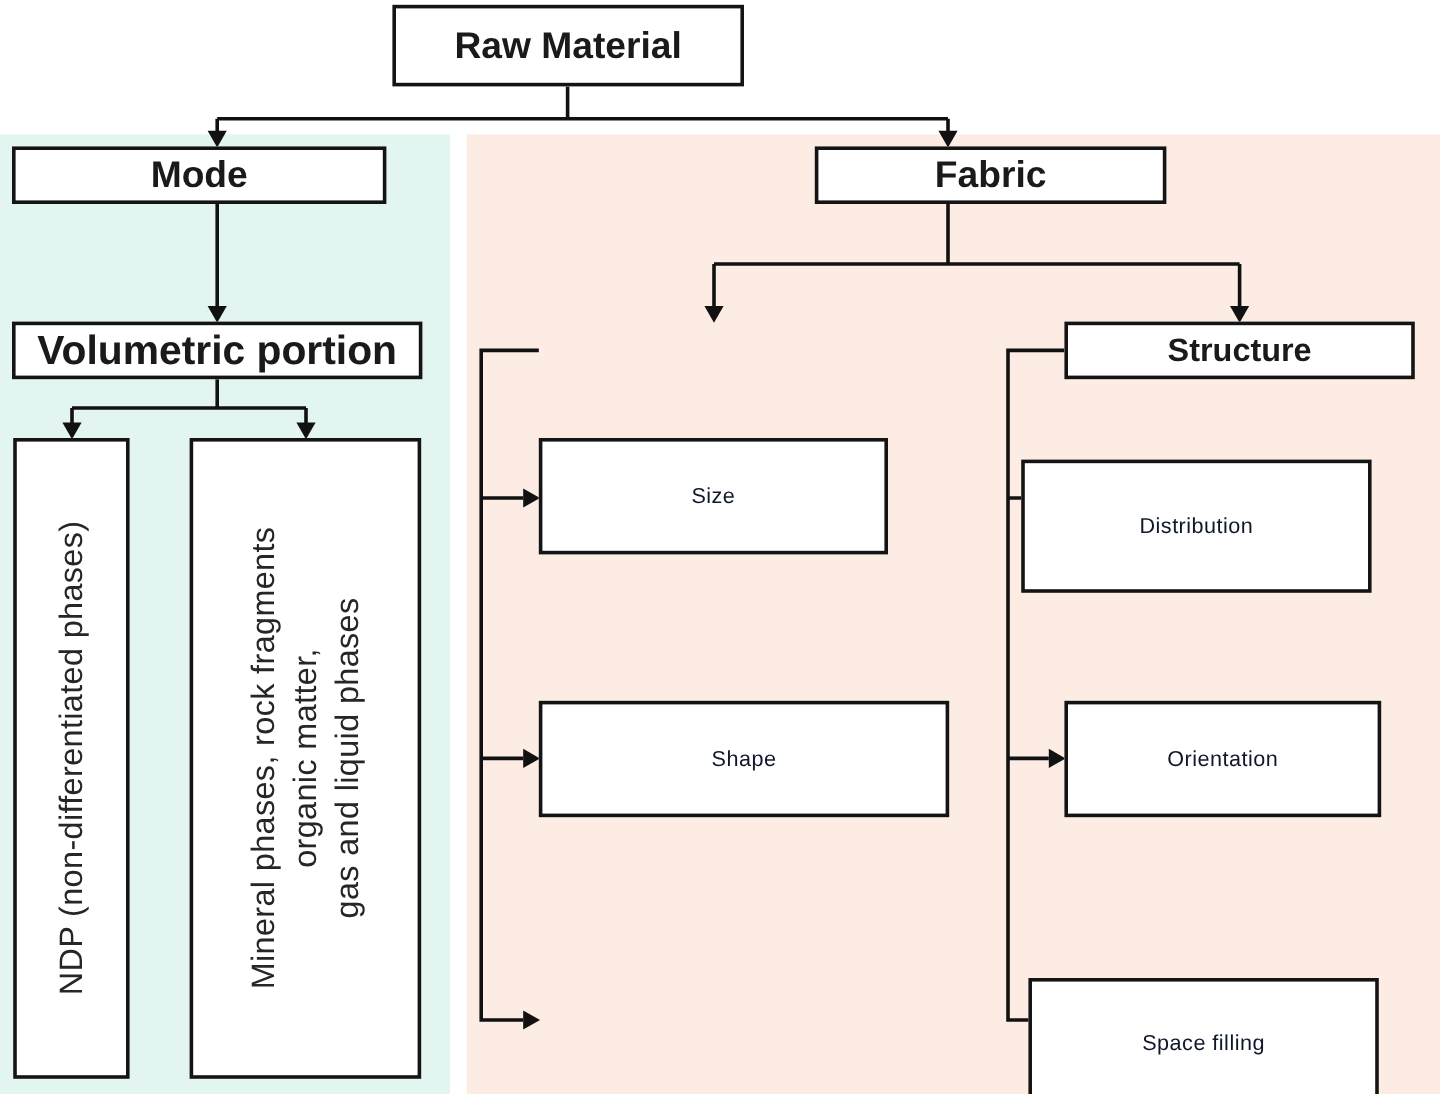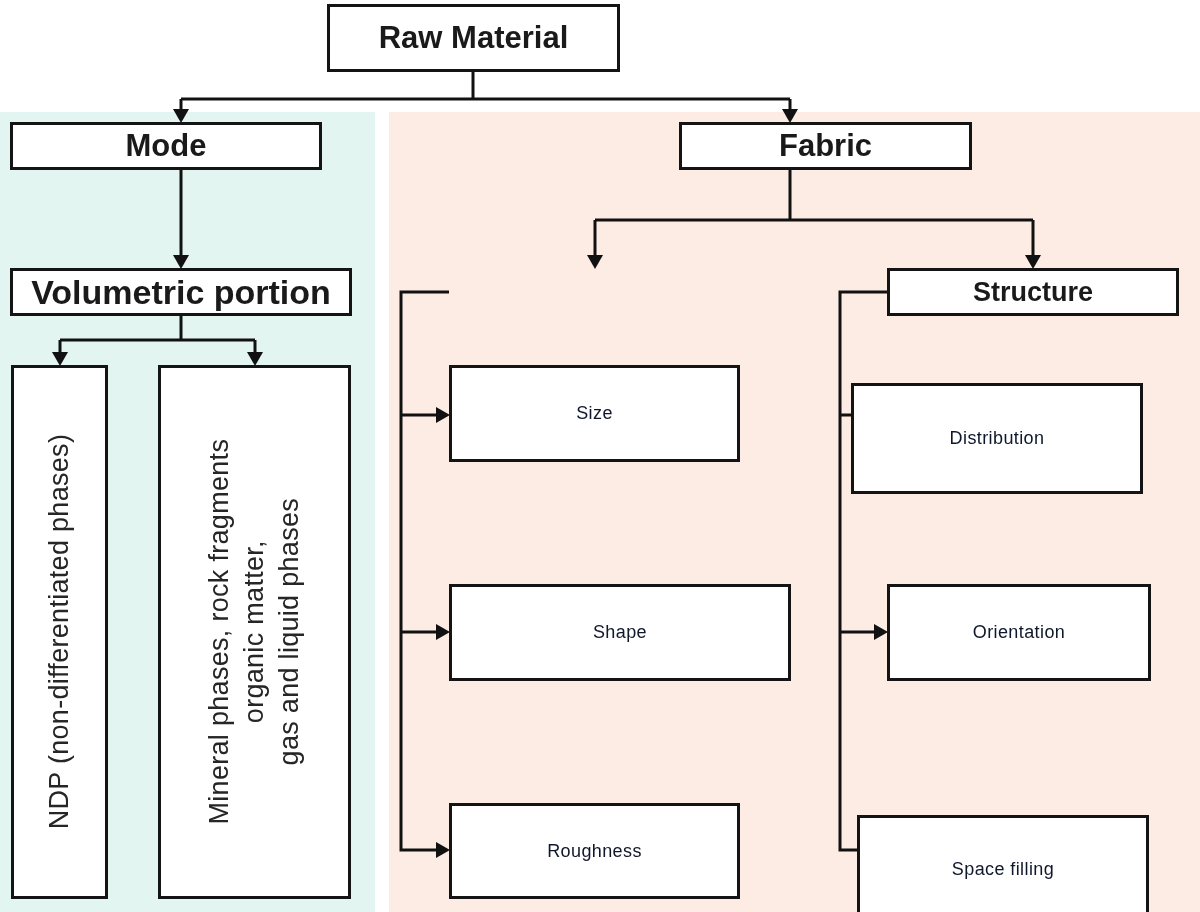--- a/index.html
+++ b/index.html
@@ -157,23 +157,20 @@
   </div>
 
   <div class="node n-size leaf">
     <span>Size</span>
   </div>
 
   <div class="node n-shape leaf">
     <span>Shape</span>
   </div>
 
-  <div class="node n-roughness leaf">
-    <span>Roughness</span>
-  </div>
 
   <div class="node n-distribution leaf">
     <span>Distribution</span>
   </div>
 
   <div class="node n-orientation leaf">
     <span>Orientation</span>
   </div>
 
   <div class="node n-spacefilling leaf">

